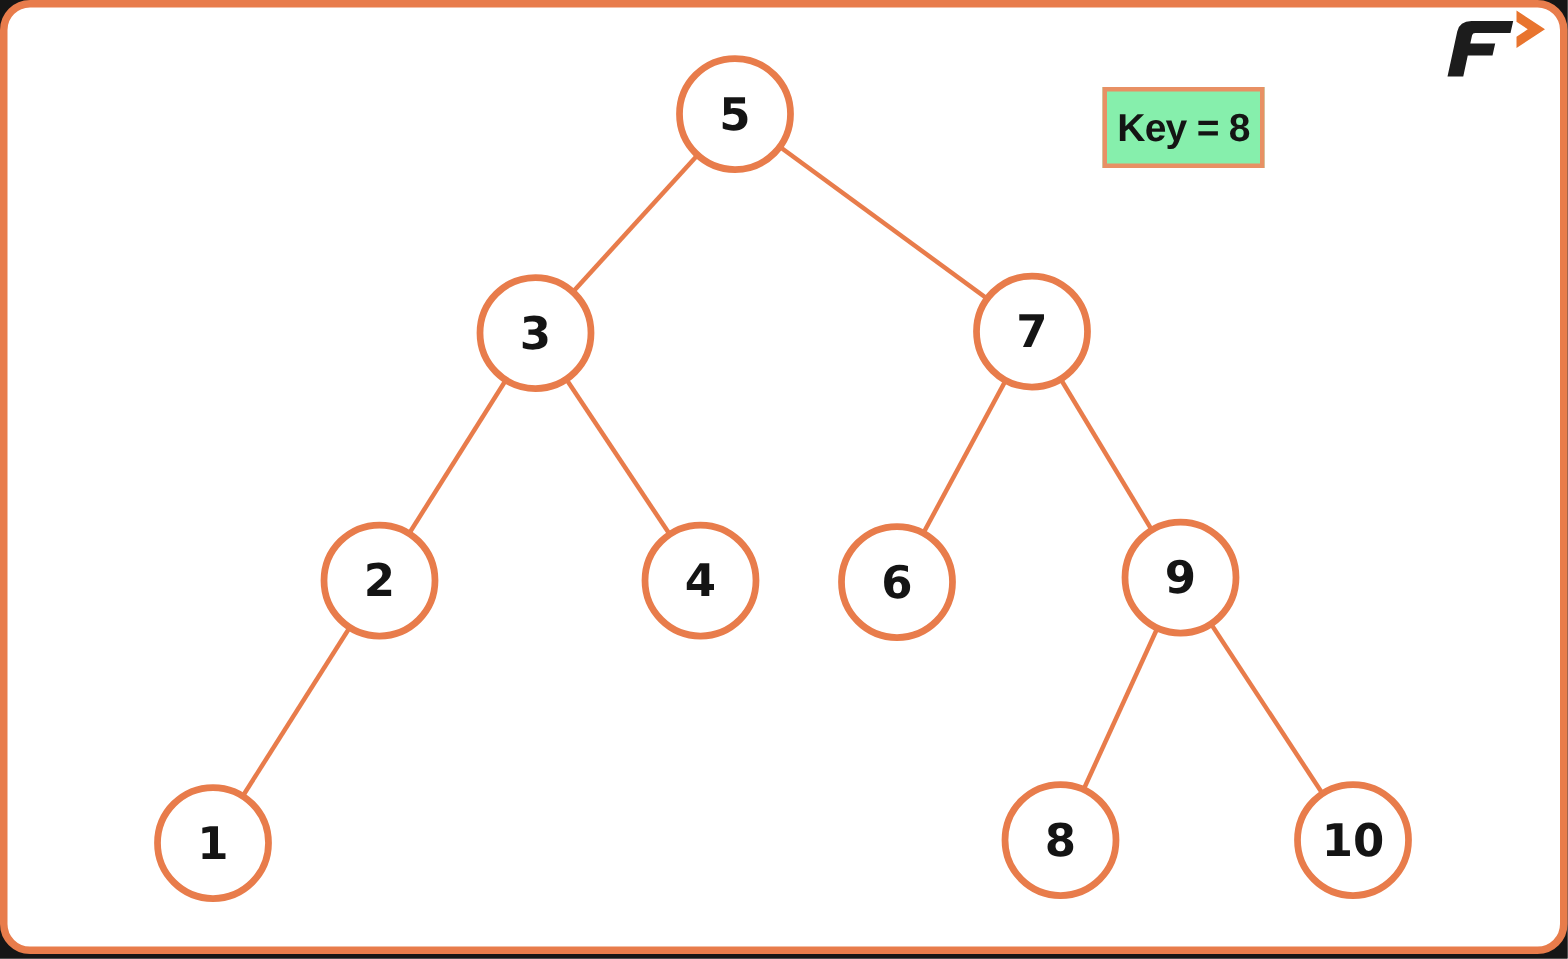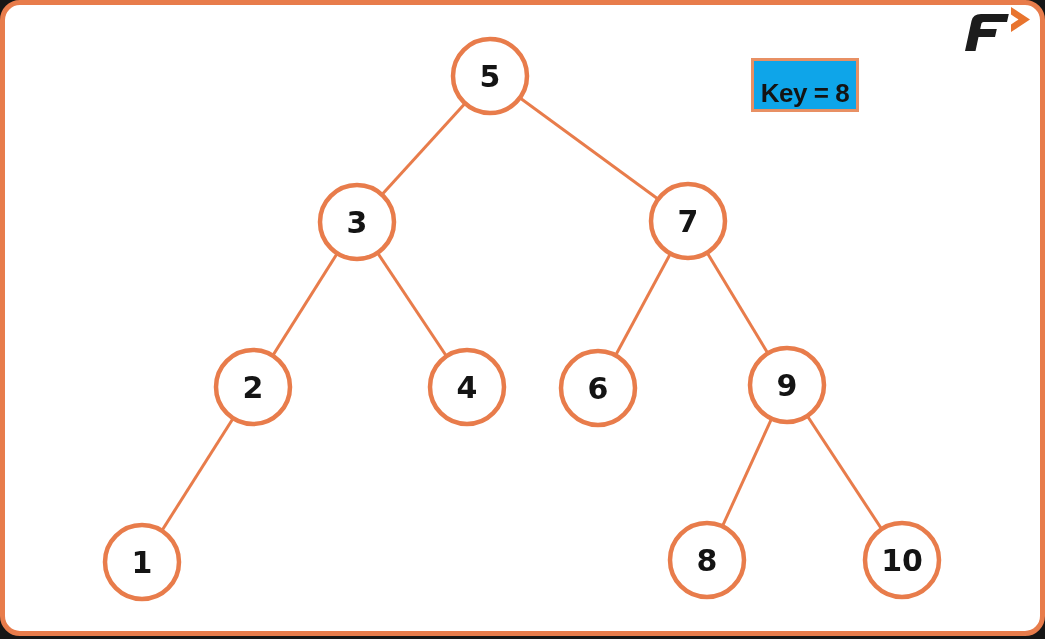--- a/index.html
+++ b/index.html
@@ -32,31 +32,30 @@
     font-size: 30px;
     fill: #141414;
   }
   .key-box {
     position: absolute;
     left: 735px;
     top: 58px;
     width: 108px;
     height: 54px;
     box-sizing: border-box;
-    background: #0ea5e9;
+    background: #86efac;
     border: 3px solid #e89064;
     display: flex;
-    align-items: flex-end;
+    align-items: center;
     justify-content: center;
     font-family: "Liberation Sans", sans-serif;
     font-weight: bold;
     font-size: 26px;
     letter-spacing: -0.5px;
     color: #141414;
-    margin-left: 16px;
   }
   .logo {
     position: absolute;
     top: 6px;
     right: 12px;
     width: 74px;
     height: 54px;
   }
   .logo svg { display: block; width: 100%; height: 100%; }
 </style>

